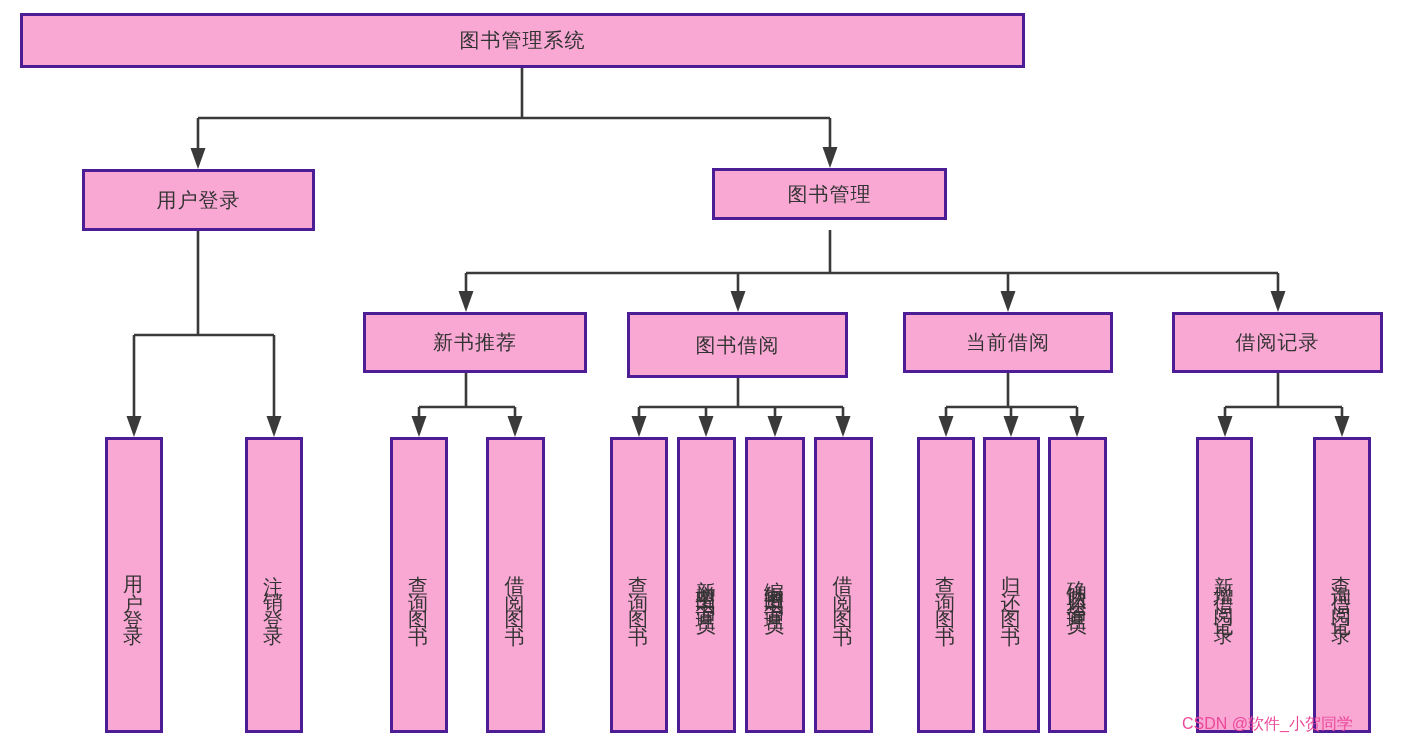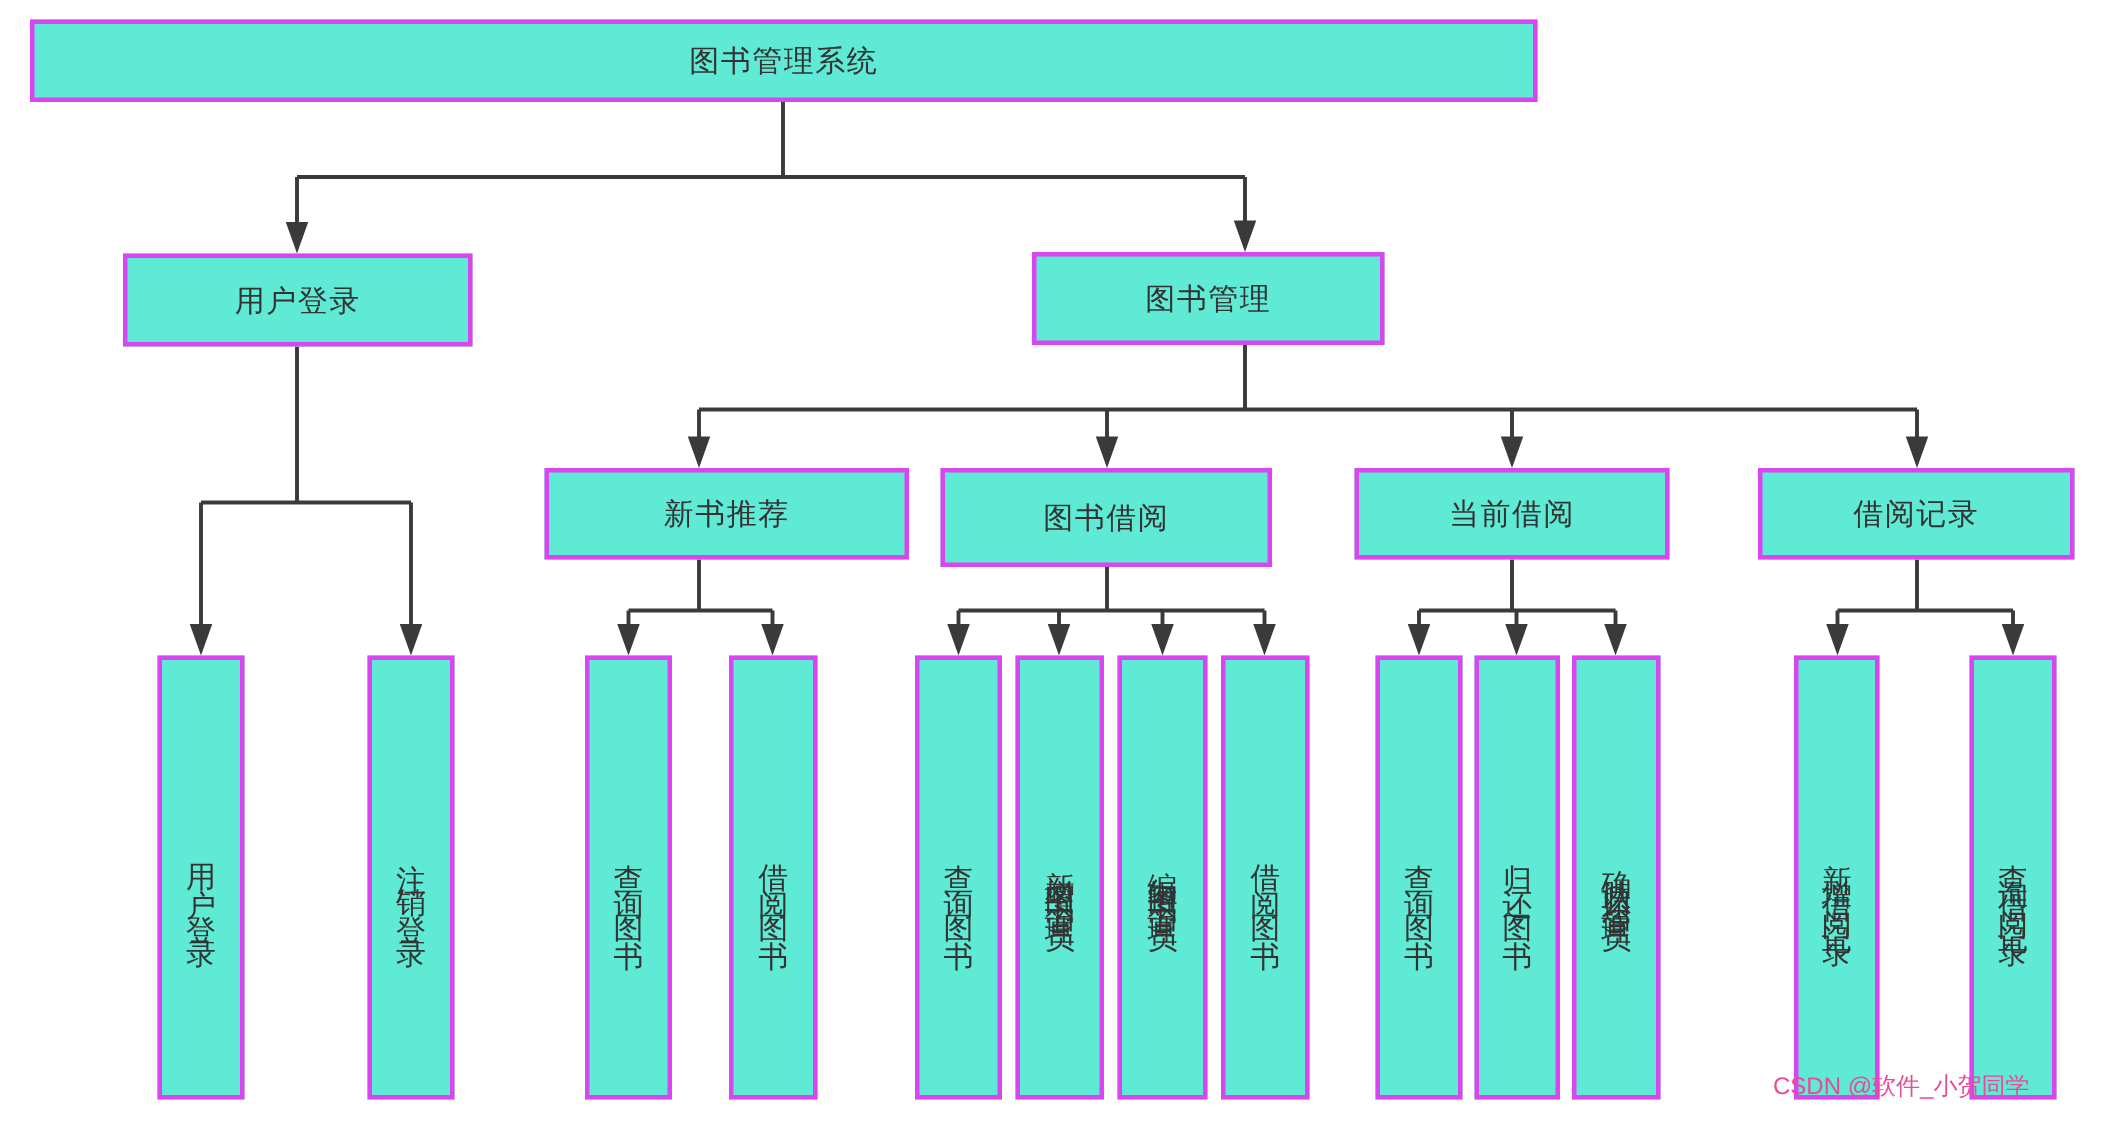--- a/index.html
+++ b/index.html
@@ -12,22 +12,22 @@
     overflow: hidden;
   }
   .connectors {
     position: absolute;
     left: 0; top: 0;
     width: 1405px; height: 747px;
   }
   .node {
     position: absolute;
     box-sizing: border-box;
-    background: #5eead4;
-    border: 3px solid #d946ef;
+    background: #f9a8d4;
+    border: 3px solid #4c1d95;
     display: flex;
     align-items: center;
     justify-content: center;
     color: #333333;
     font-size: 20px;
     letter-spacing: 1px;
     z-index: 2;
   }
   .leaf .vtext {
     writing-mode: vertical-rl;
@@ -93,23 +93,23 @@
       <use href="#arr" x="1011" y="437"></use>
       <use href="#arr" x="1077" y="437"></use>
       <use href="#arr" x="1225" y="437"></use>
       <use href="#arr" x="1342" y="437"></use>
     </g>
   </svg>
 
   <div class="node" style="left:20px; top:13px; width:1005px; height:55px;">图书管理系统</div>
 
   <div class="node" style="left:82px; top:169px; width:233px; height:62px;">用户登录</div>
-  <div class="node" style="left:688px; top:168px; width:235px; height:62px;">图书管理</div>
+  <div class="node" style="left:712px; top:168px; width:235px; height:52px;">图书管理</div>
 
-  <div class="node" style="left:363px; top:312px; width:243px; height:61px;">新书推荐</div>
+  <div class="node" style="left:363px; top:312px; width:224px; height:61px;">新书推荐</div>
   <div class="node" style="left:627px; top:312px; width:221px; height:66px;">图书借阅</div>
   <div class="node" style="left:1172px; top:312px; width:211px; height:61px;">借阅记录</div>
   <div class="node" style="left:903px; top:312px; width:210px; height:61px;">当前借阅</div>
 
   <div class="node leaf" style="left:105px; top:437px; width:58px; height:296px;">
     <span class="vtext ls-loose">用户登录</span>
   </div>
   <div class="node leaf" style="left:245px; top:437px; width:58px; height:296px;">
     <span class="vtext ls-loose">注销登录</span>
   </div>

